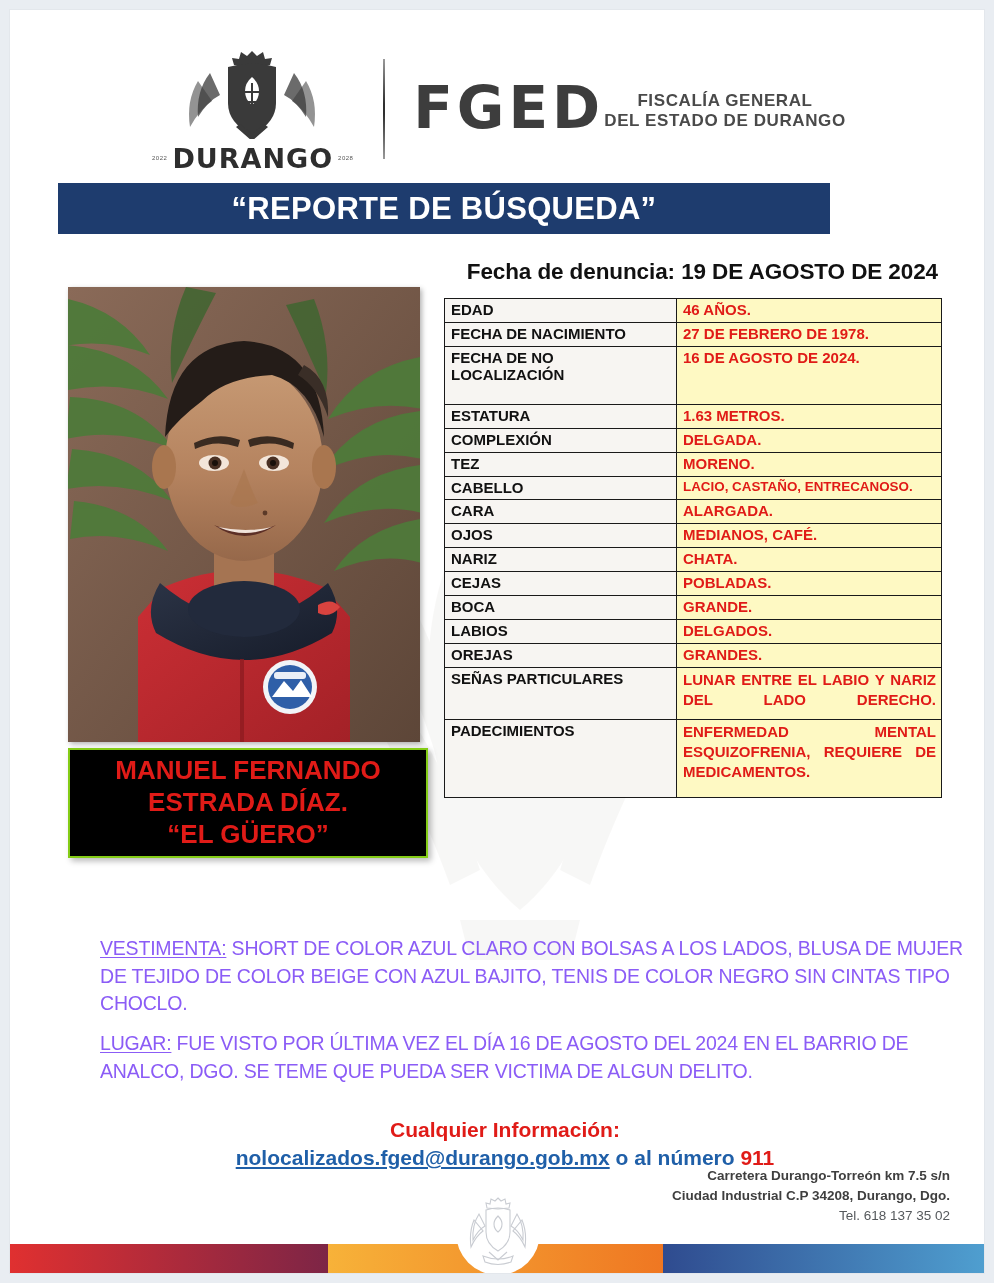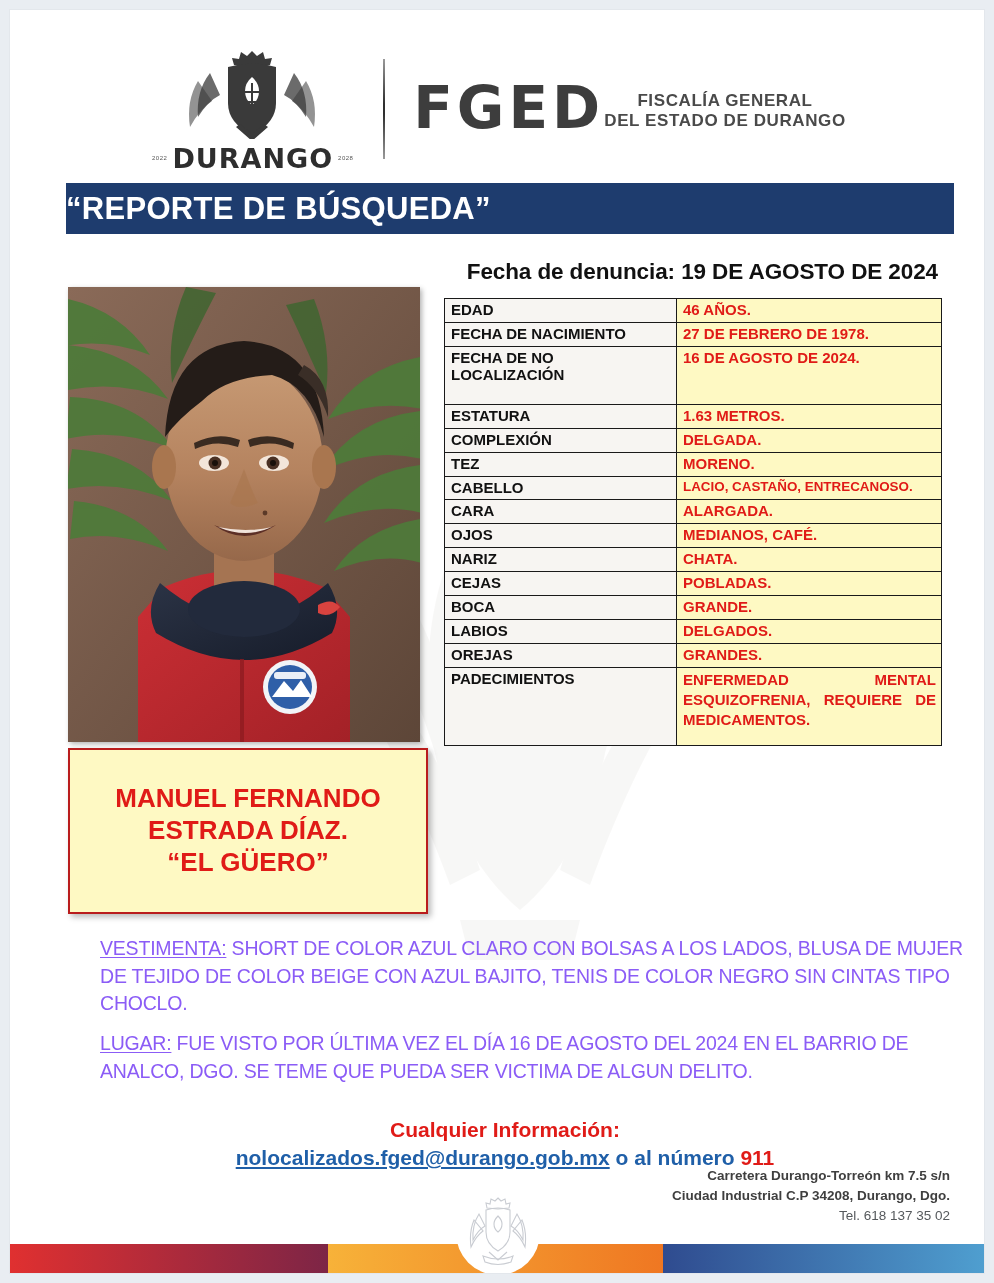--- a/index.html
+++ b/index.html
@@ -51,22 +51,22 @@
   }
   .durango-sub{
     font-size:8.5px;letter-spacing:3.2px;color:#4a4a4a;text-align:center;
     font-weight:bold;margin-top:15px;
   }
   .durango-side{
     font-size:6px;color:#555;letter-spacing:.5px;
   }
   
   .banner{
-    position:absolute;left:56px;top:173px;width:888px;height:51px;
-    background:#1e3c6e;display:flex;align-items:center;justify-content:flex-start;z-index:2;
+    position:absolute;left:48px;top:173px;width:772px;height:51px;
+    background:#1e3c6e;display:flex;align-items:center;justify-content:center;z-index:2;
   }
   .banner-text{
     color:#ffffff;font-weight:bold;font-size:31px;letter-spacing:.3px;
     font-family:"Liberation Sans", sans-serif;
   }
   
   .fecha-row{
     position:absolute;left:426px;top:249px;width:502px;z-index:2;
     text-align:right;
   }
@@ -74,22 +74,22 @@
     font-weight:bold;font-size:22.5px;color:#111;letter-spacing:-.1px;
   }
   
   .photo-wrap{
     position:absolute;left:58px;top:277px;width:352px;height:455px;z-index:2;
     box-shadow:2px 2px 5px rgba(0,0,0,.30);
     overflow:hidden;background:#6f6257;
   }
   .photo-svg{display:block;width:100%;height:100%;}
   .name-box{
-    position:absolute;left:58px;top:738px;width:360px;height:166px;z-index:2;
-    border:2px solid #b91c1c;background:#fef9c3;
+    position:absolute;left:58px;top:738px;width:360px;height:110px;z-index:2;
+    border:2px solid #84cc16;background:#000000;
     box-shadow:3px 3px 6px rgba(0,0,0,.28);
     display:flex;flex-direction:column;align-items:center;justify-content:center;
     box-sizing:border-box;
   }
   .name-box div{
     color:#e01b17;font-weight:bold;font-size:26px;line-height:1.22;text-align:center;
   }
   
   .table{
     position:absolute;left:434px;top:288px;width:498px;z-index:2;
@@ -357,20 +357,24 @@
         <td class="val">GRANDE.</td>
       </tr>
       <tr>
         <td class="lbl">LABIOS</td>
         <td class="val">DELGADOS.</td>
       </tr>
       <tr>
         <td class="lbl">OREJAS</td>
         <td class="val">GRANDES.</td>
       </tr>
+      <tr class="tall2">
+        <td class="lbl">SEÑAS PARTICULARES</td>
+        <td class="val just">LUNAR ENTRE EL LABIO Y NARIZ DEL LADO DERECHO.</td>
+      </tr>
       <tr class="tall3">
         <td class="lbl">PADECIMIENTOS</td>
         <td class="val just">ENFERMEDAD MENTAL ESQUIZOFRENIA, REQUIERE DE MEDICAMENTOS.</td>
       </tr>
     </tbody>
   </table>
 
   <div class="para" id="vestimenta">
     <span class="lead">VESTIMENTA:</span><span> SHORT DE COLOR AZUL CLARO CON BOLSAS A LOS LADOS, BLUSA DE MUJER DE TEJIDO DE COLOR BEIGE CON AZUL BAJITO, TENIS DE COLOR NEGRO SIN CINTAS TIPO CHOCLO.</span>
   </div>

